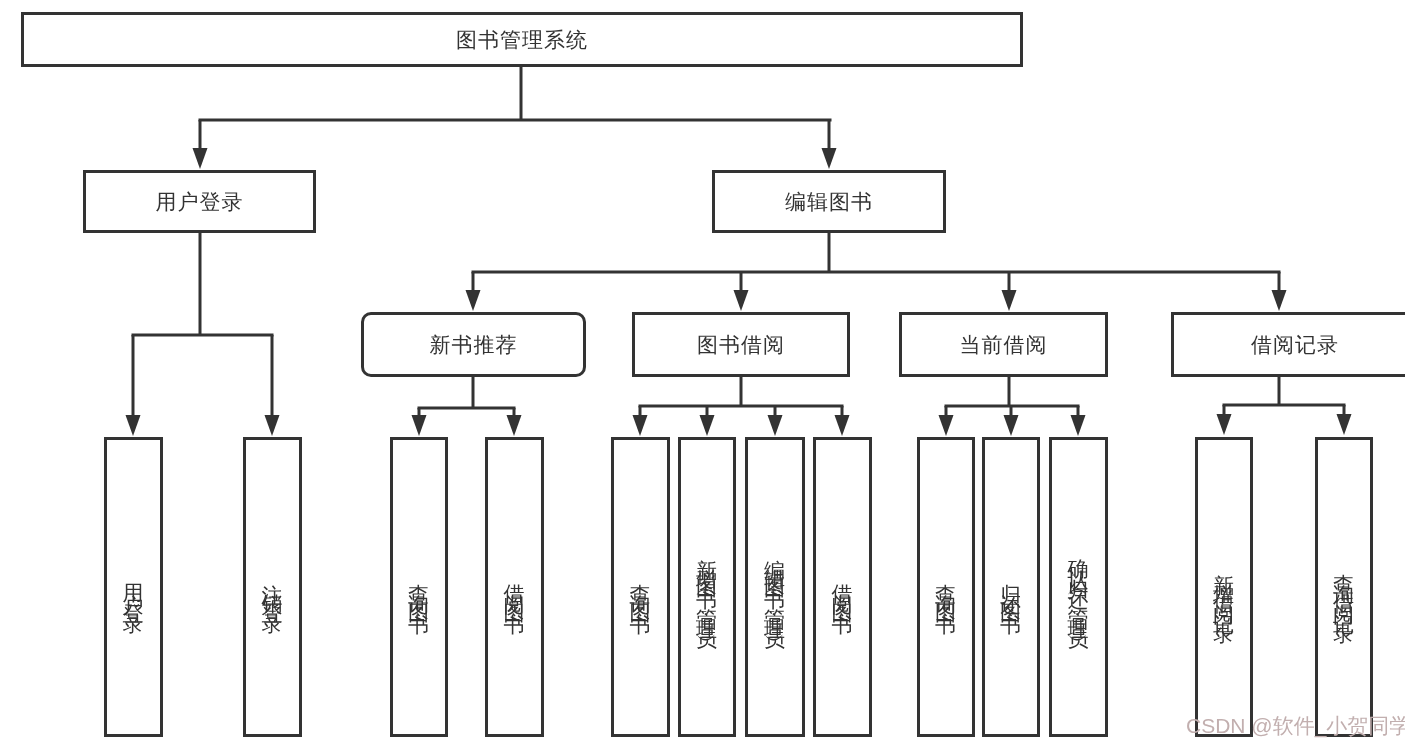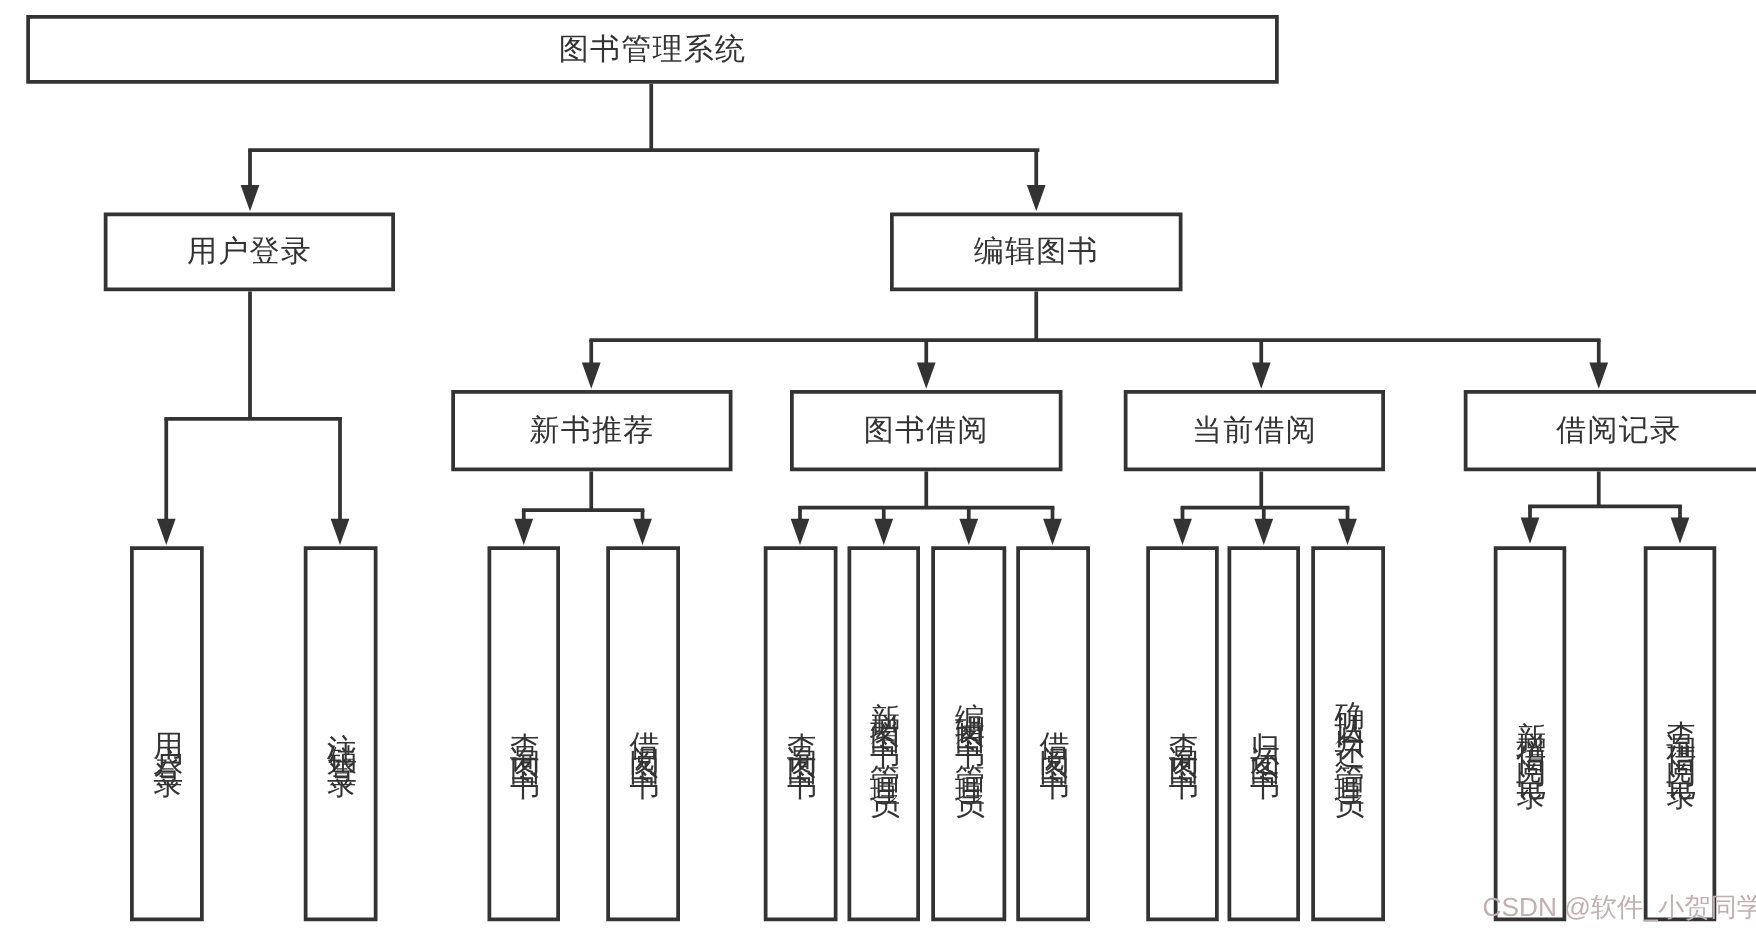--- a/index.html
+++ b/index.html
@@ -18,37 +18,37 @@
   }
   .box {
     position: absolute;
     box-sizing: border-box;
     border: 3px solid #333333;
     background: #ffffff;
     display: flex;
     align-items: center;
     justify-content: center;
     color: #333333;
-    font-size: 24px;
+    font-size: 21px;
     letter-spacing: 1px;
     text-align: center;
   }
   .hbox { line-height: 1; }
   .vbox span {
     writing-mode: vertical-rl;
     text-orientation: mixed;
     letter-spacing: 10px;
     line-height: 1;
     display: block;
   }
   
   .n-root        { left: 21px;   top: 12px;  width: 1002px; height: 55px; }
   .n-user-login  { left: 83px;   top: 170px; width: 233px;  height: 63px; }
   .n-book-mgmt   { left: 712px;  top: 170px; width: 234px;  height: 63px; }
-  .n-new-book    { left: 361px;  top: 312px; width: 225px;  height: 65px; }
+  .n-new-book    { left: 361px;  top: 312px; width: 225px;  height: 65px; border-radius: 10px; }
   .n-borrowing   { left: 632px;  top: 312px; width: 218px;  height: 65px; }
   .n-current     { left: 899px;  top: 312px; width: 209px;  height: 65px; }
   .n-records     { left: 1171px; top: 312px; width: 248px;  height: 65px; }
   .leaf { top: 437px; height: 300px; }
   .l1  { left: 104px;  width: 59px; }
   .l2  { left: 243px;  width: 59px; }
   .l3  { left: 390px;  width: 58px; }
   .l4  { left: 485px;  width: 59px; }
   .l5  { left: 611px;  width: 59px; }
   .l6  { left: 678px;  width: 58px; }

